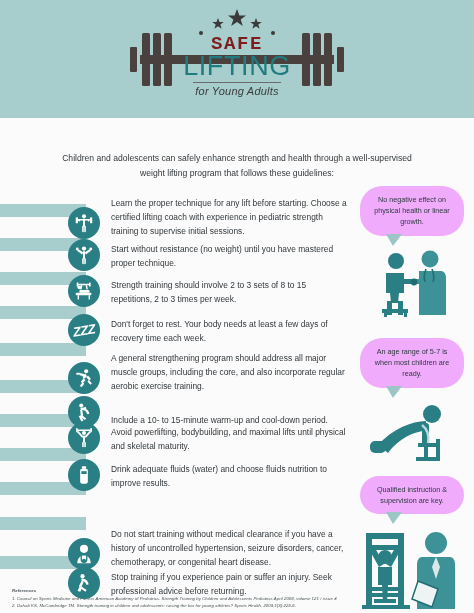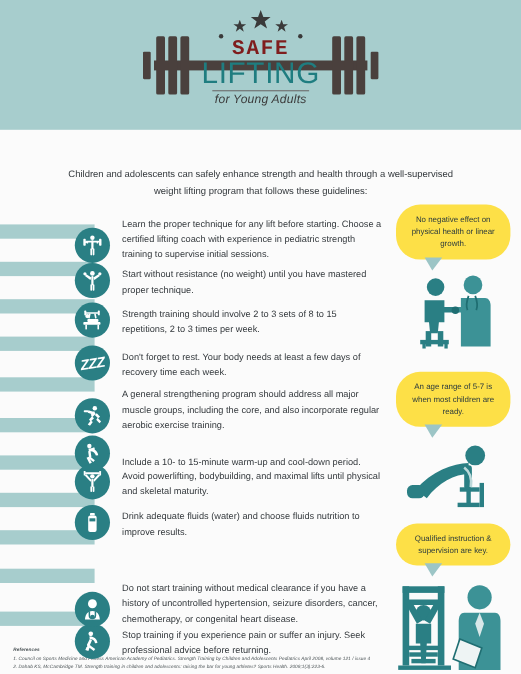--- a/index.html
+++ b/index.html
@@ -139,21 +139,21 @@
   .side-panel {
     position: absolute;
     right: 6px;
     width: 112px;
     display: flex;
     flex-direction: column;
     align-items: center;
   }
   .bubble {
     position: relative;
-    background: #fde047;
+    background: #f0abfc;
     border-radius: 22px;
     padding: 8px 9px 8px 9px;
     width: 104px;
     text-align: center;
     font-size: 7.2px;
     line-height: 1.55;
     color: #2c3b3d;
   }
   .bubble:after {
     content: "";

